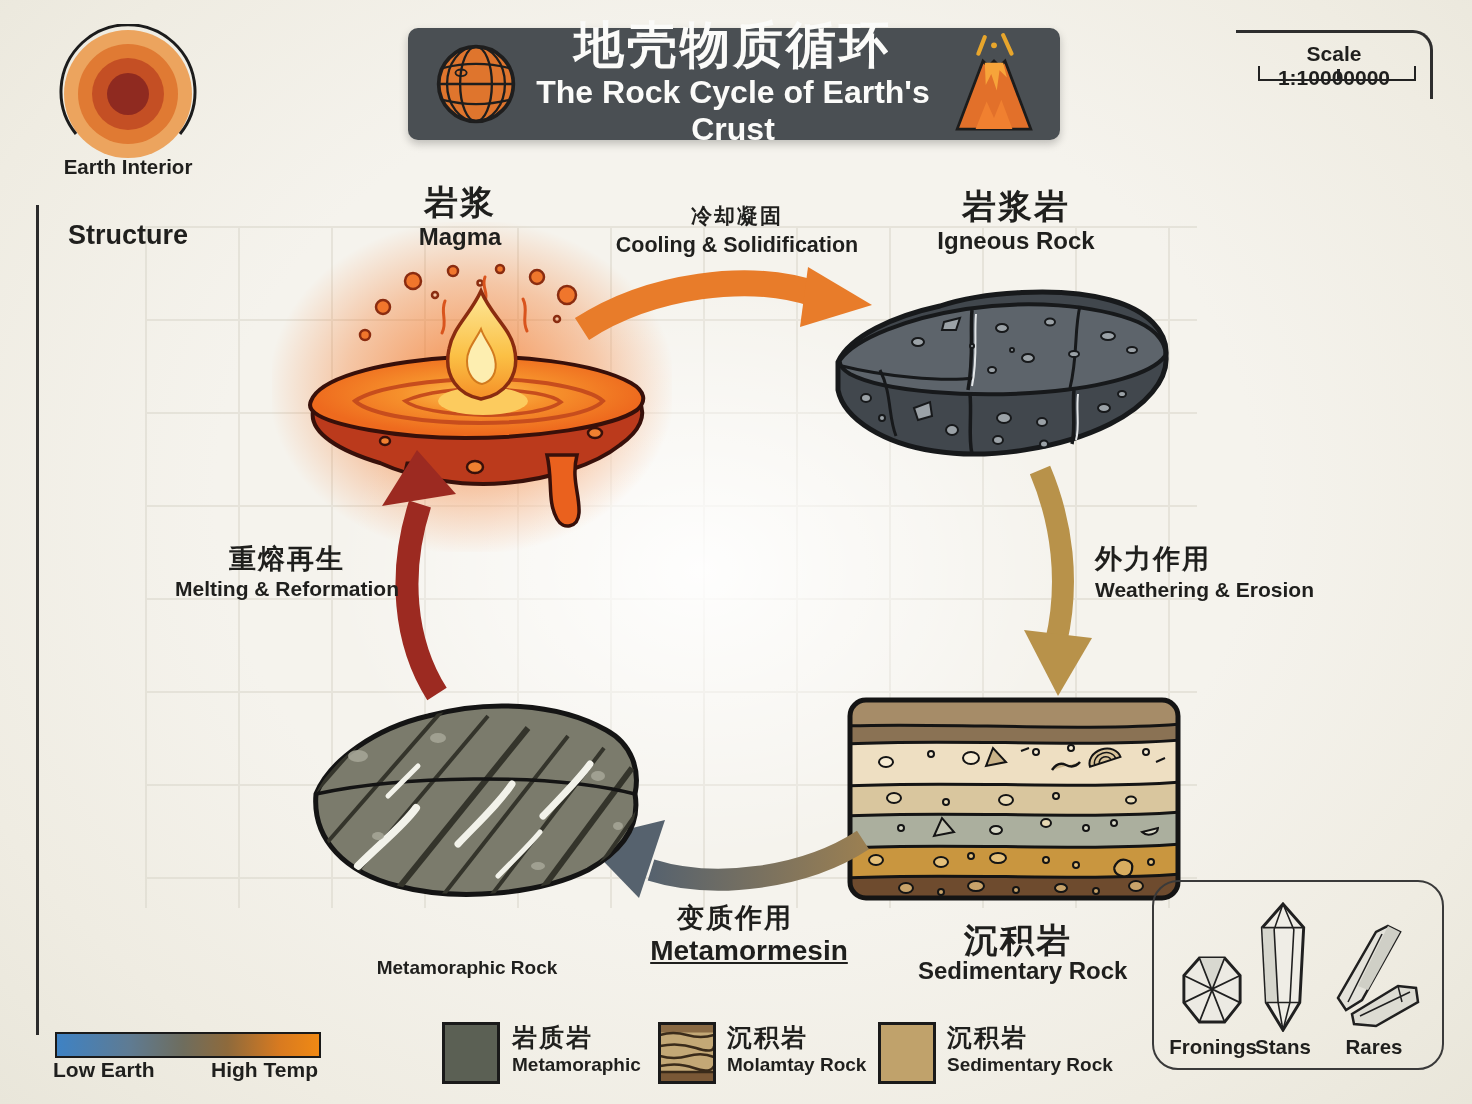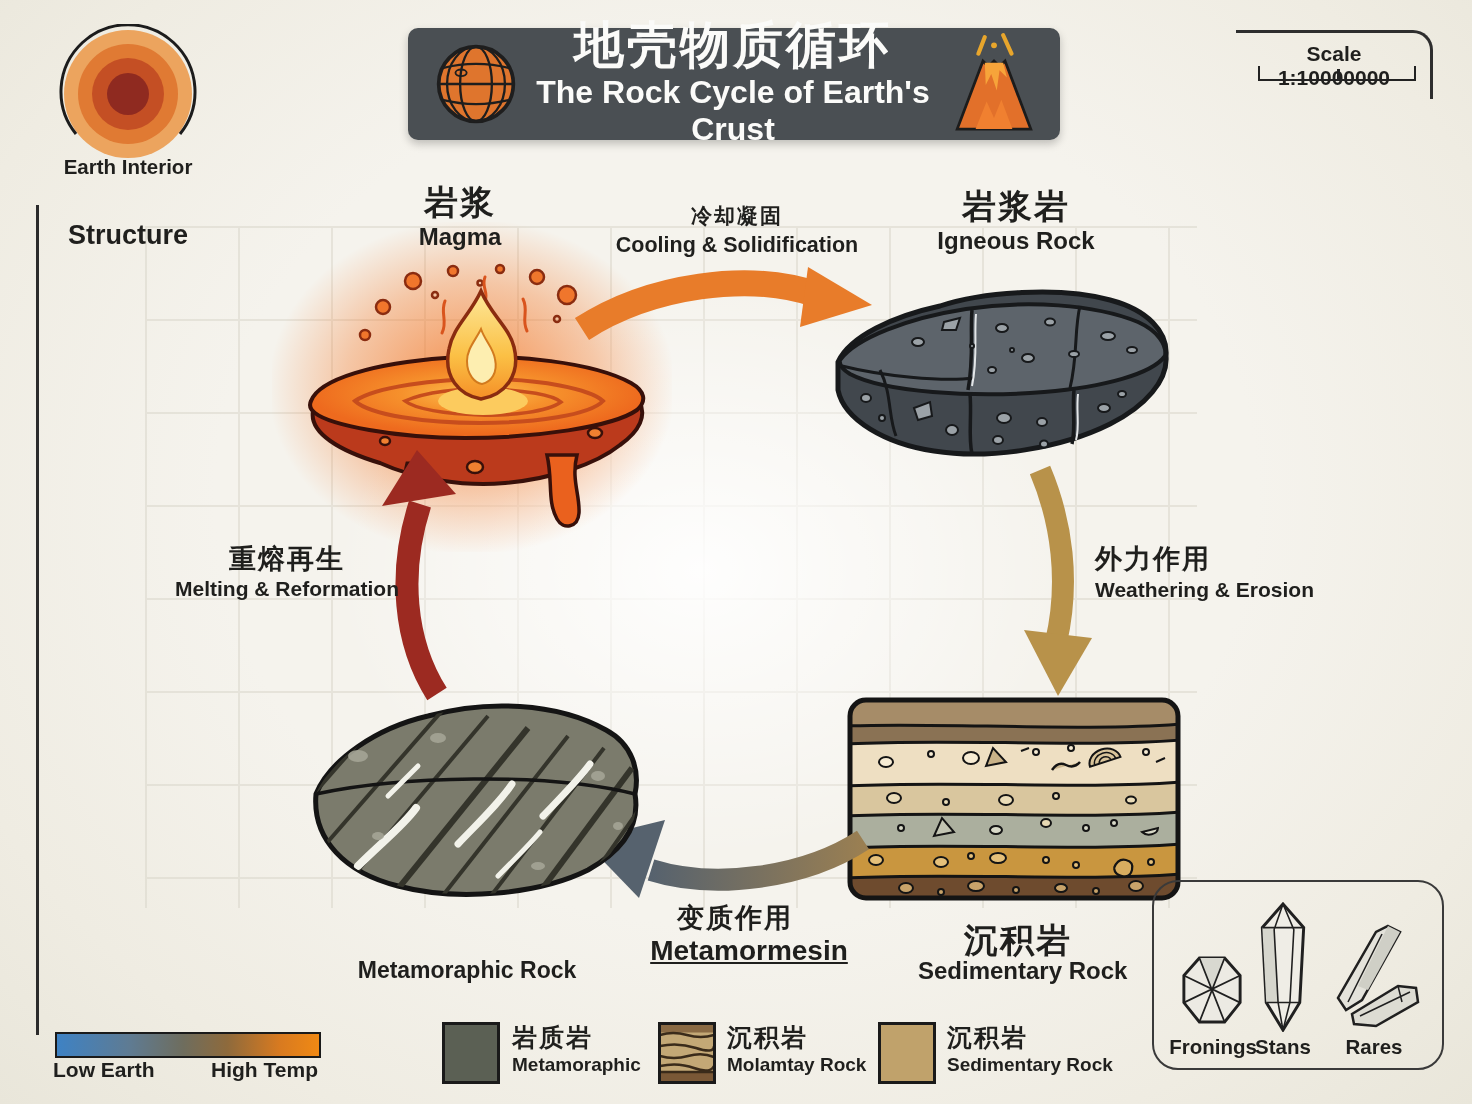--- a/index.html
+++ b/index.html
@@ -314,21 +314,21 @@
       <g fill="#a5a596" opacity="0.9">
         <ellipse cx="70" cy="80" rx="10" ry="6"></ellipse>
           <ellipse cx="150" cy="62" rx="8" ry="5"></ellipse>
         <ellipse cx="310" cy="100" rx="7" ry="5"></ellipse>
           <ellipse cx="90" cy="160" rx="6" ry="4"></ellipse>
         <ellipse cx="250" cy="190" rx="7" ry="4"></ellipse>
           <ellipse cx="330" cy="150" rx="5" ry="4"></ellipse>
       </g>
     </g>
   </svg>
-  <div class="lbl ctr" style="left:342px;top:958px;width:250px;font-size:23px;">Metamoraphic Rock</div>
+  <div class="lbl ctr" style="left:342px;top:958px;width:250px;font-size:19px;">Metamoraphic Rock</div>
 
   <svg class="abs" style="left:362px;top:442px;" width="110" height="262" viewBox="0 0 110 262">
     <path d="M75,252 C42,200 36,130 58,62" fill="none" stroke-width="23" stroke="#9c2a21"></path>
     <polygon points="20,64 94,52 55,8" fill="#9c2a21"></polygon>
   </svg>
   <div class="lbl ctr zh" style="left:162px;top:545px;width:250px;font-size:27px;">重熔再生</div>
   <div class="lbl ctr" style="left:162px;top:577px;width:250px;font-size:21px;">Melting &amp; Reformation</div>
 
   <div class="tempbar"></div>
   <div class="lbl" style="left:53px;top:1058px;font-size:21px;">Low Earth</div>

